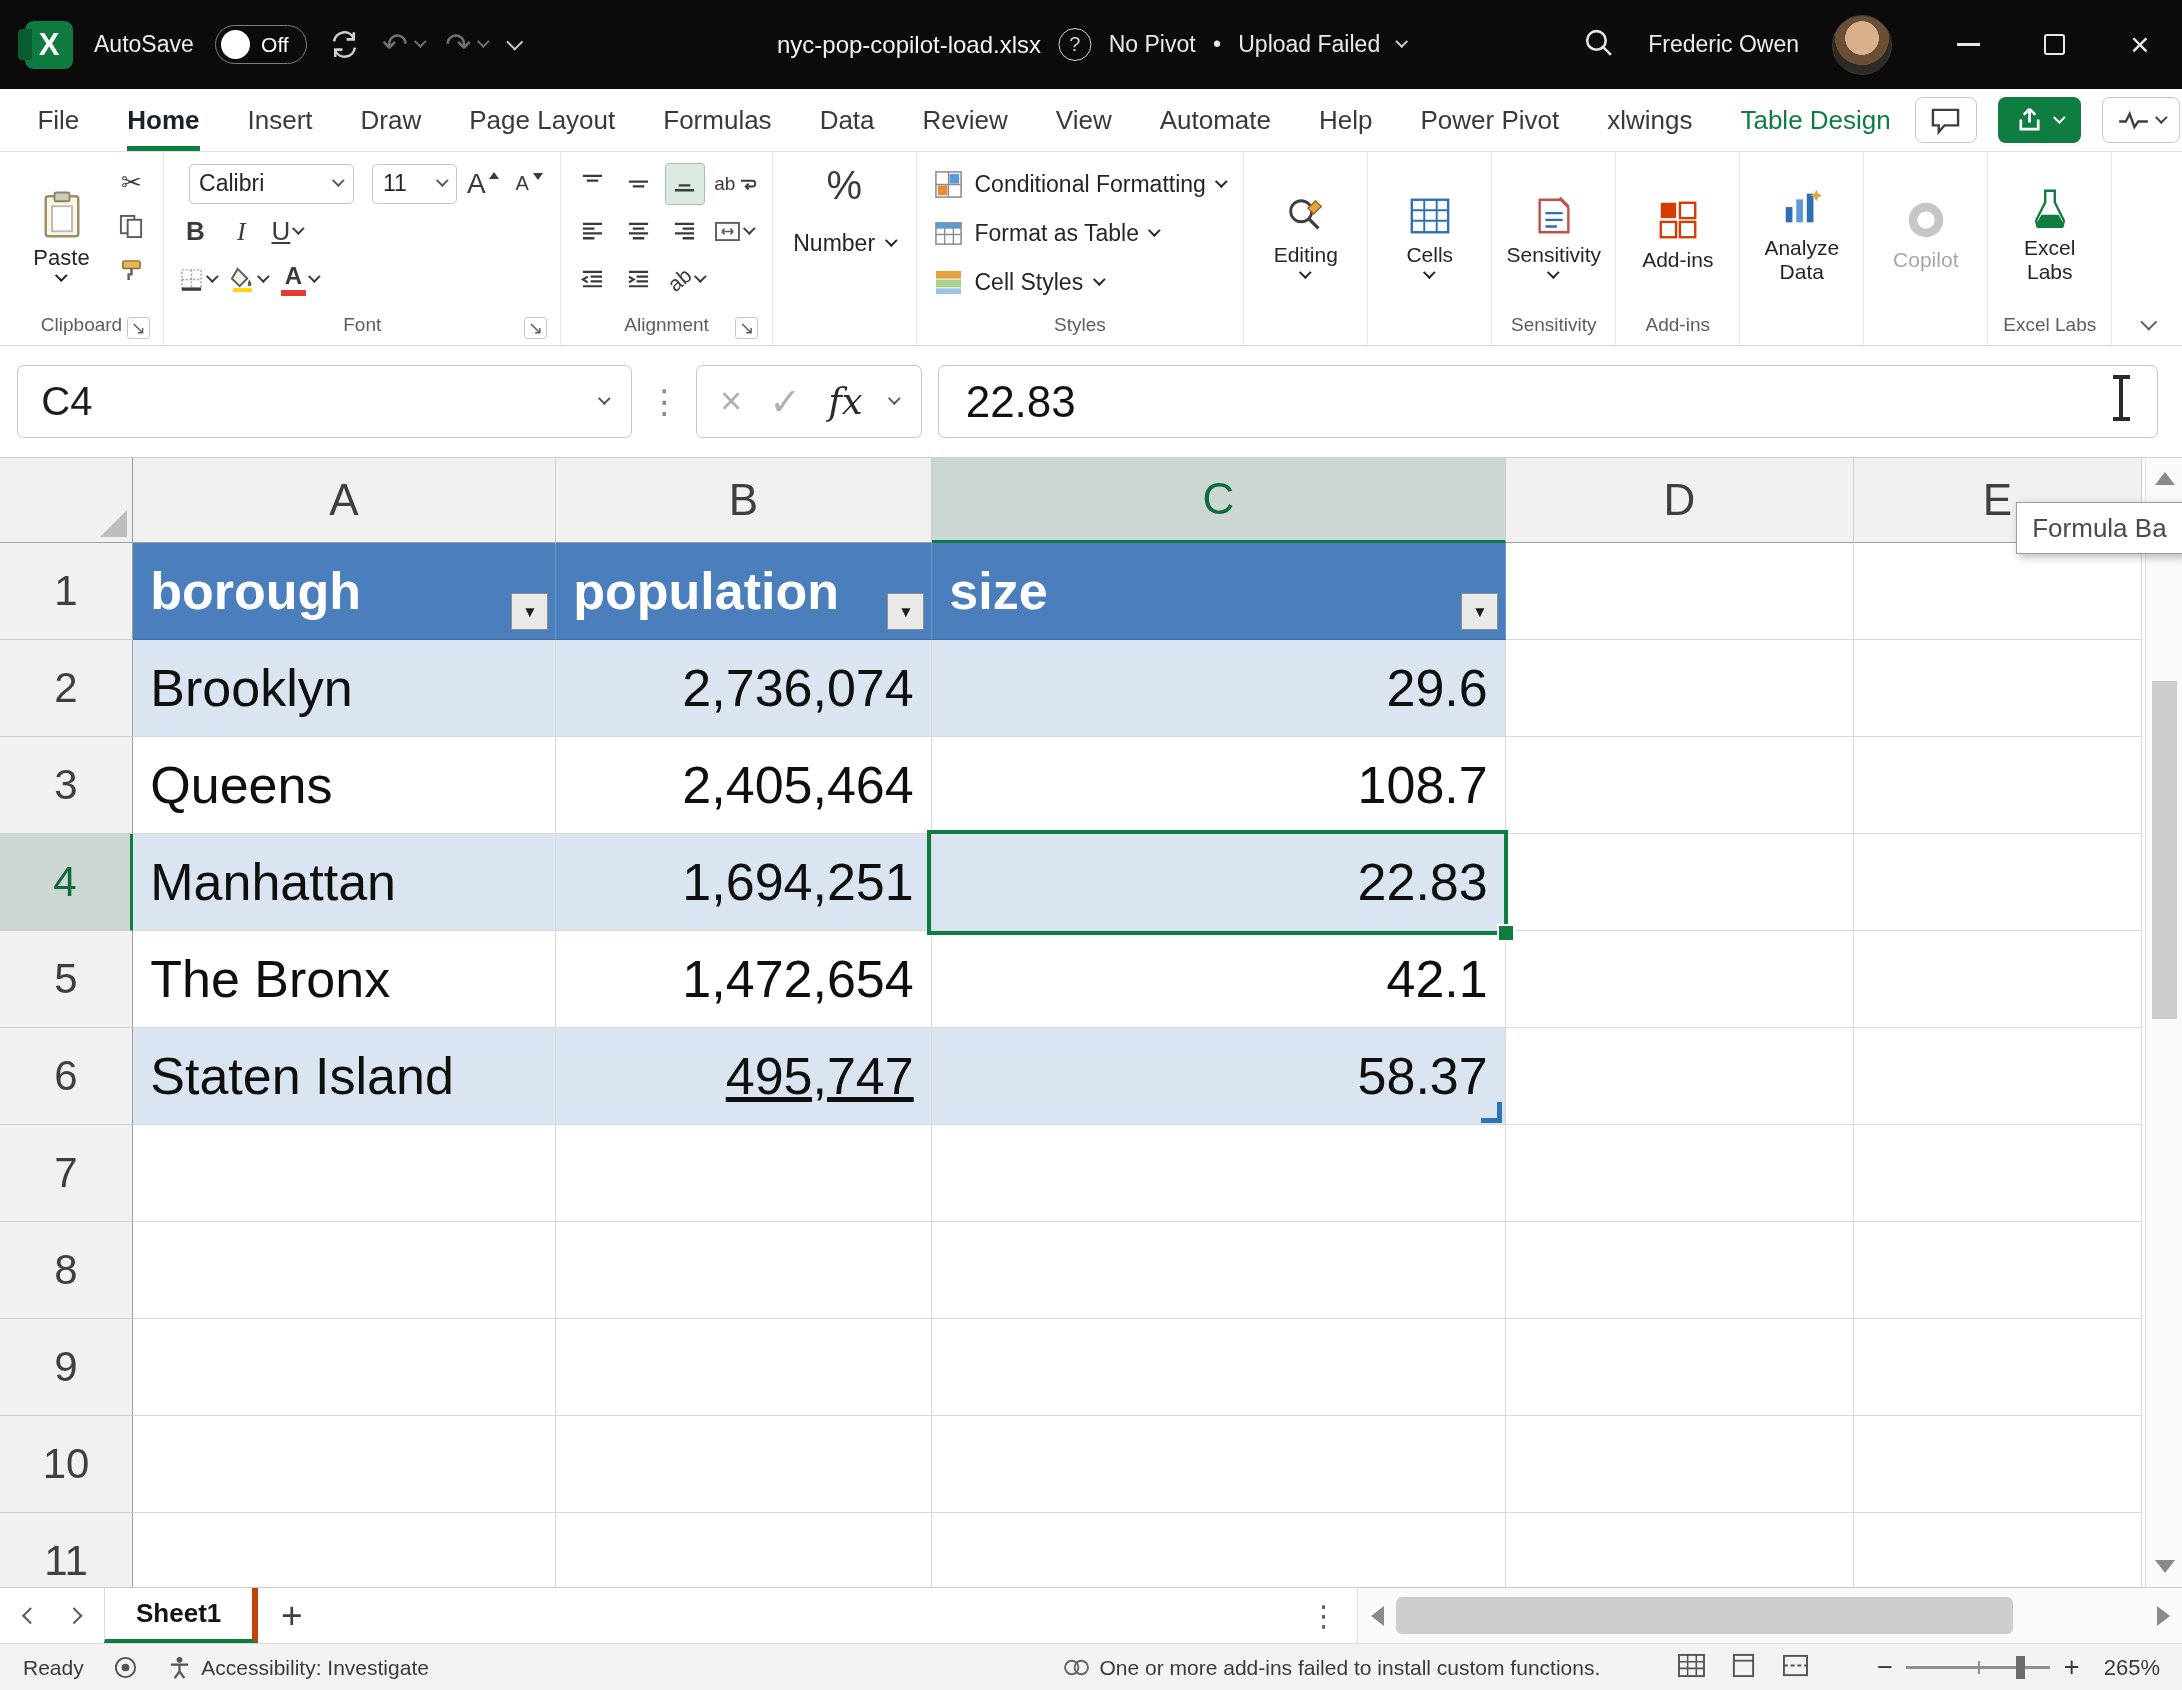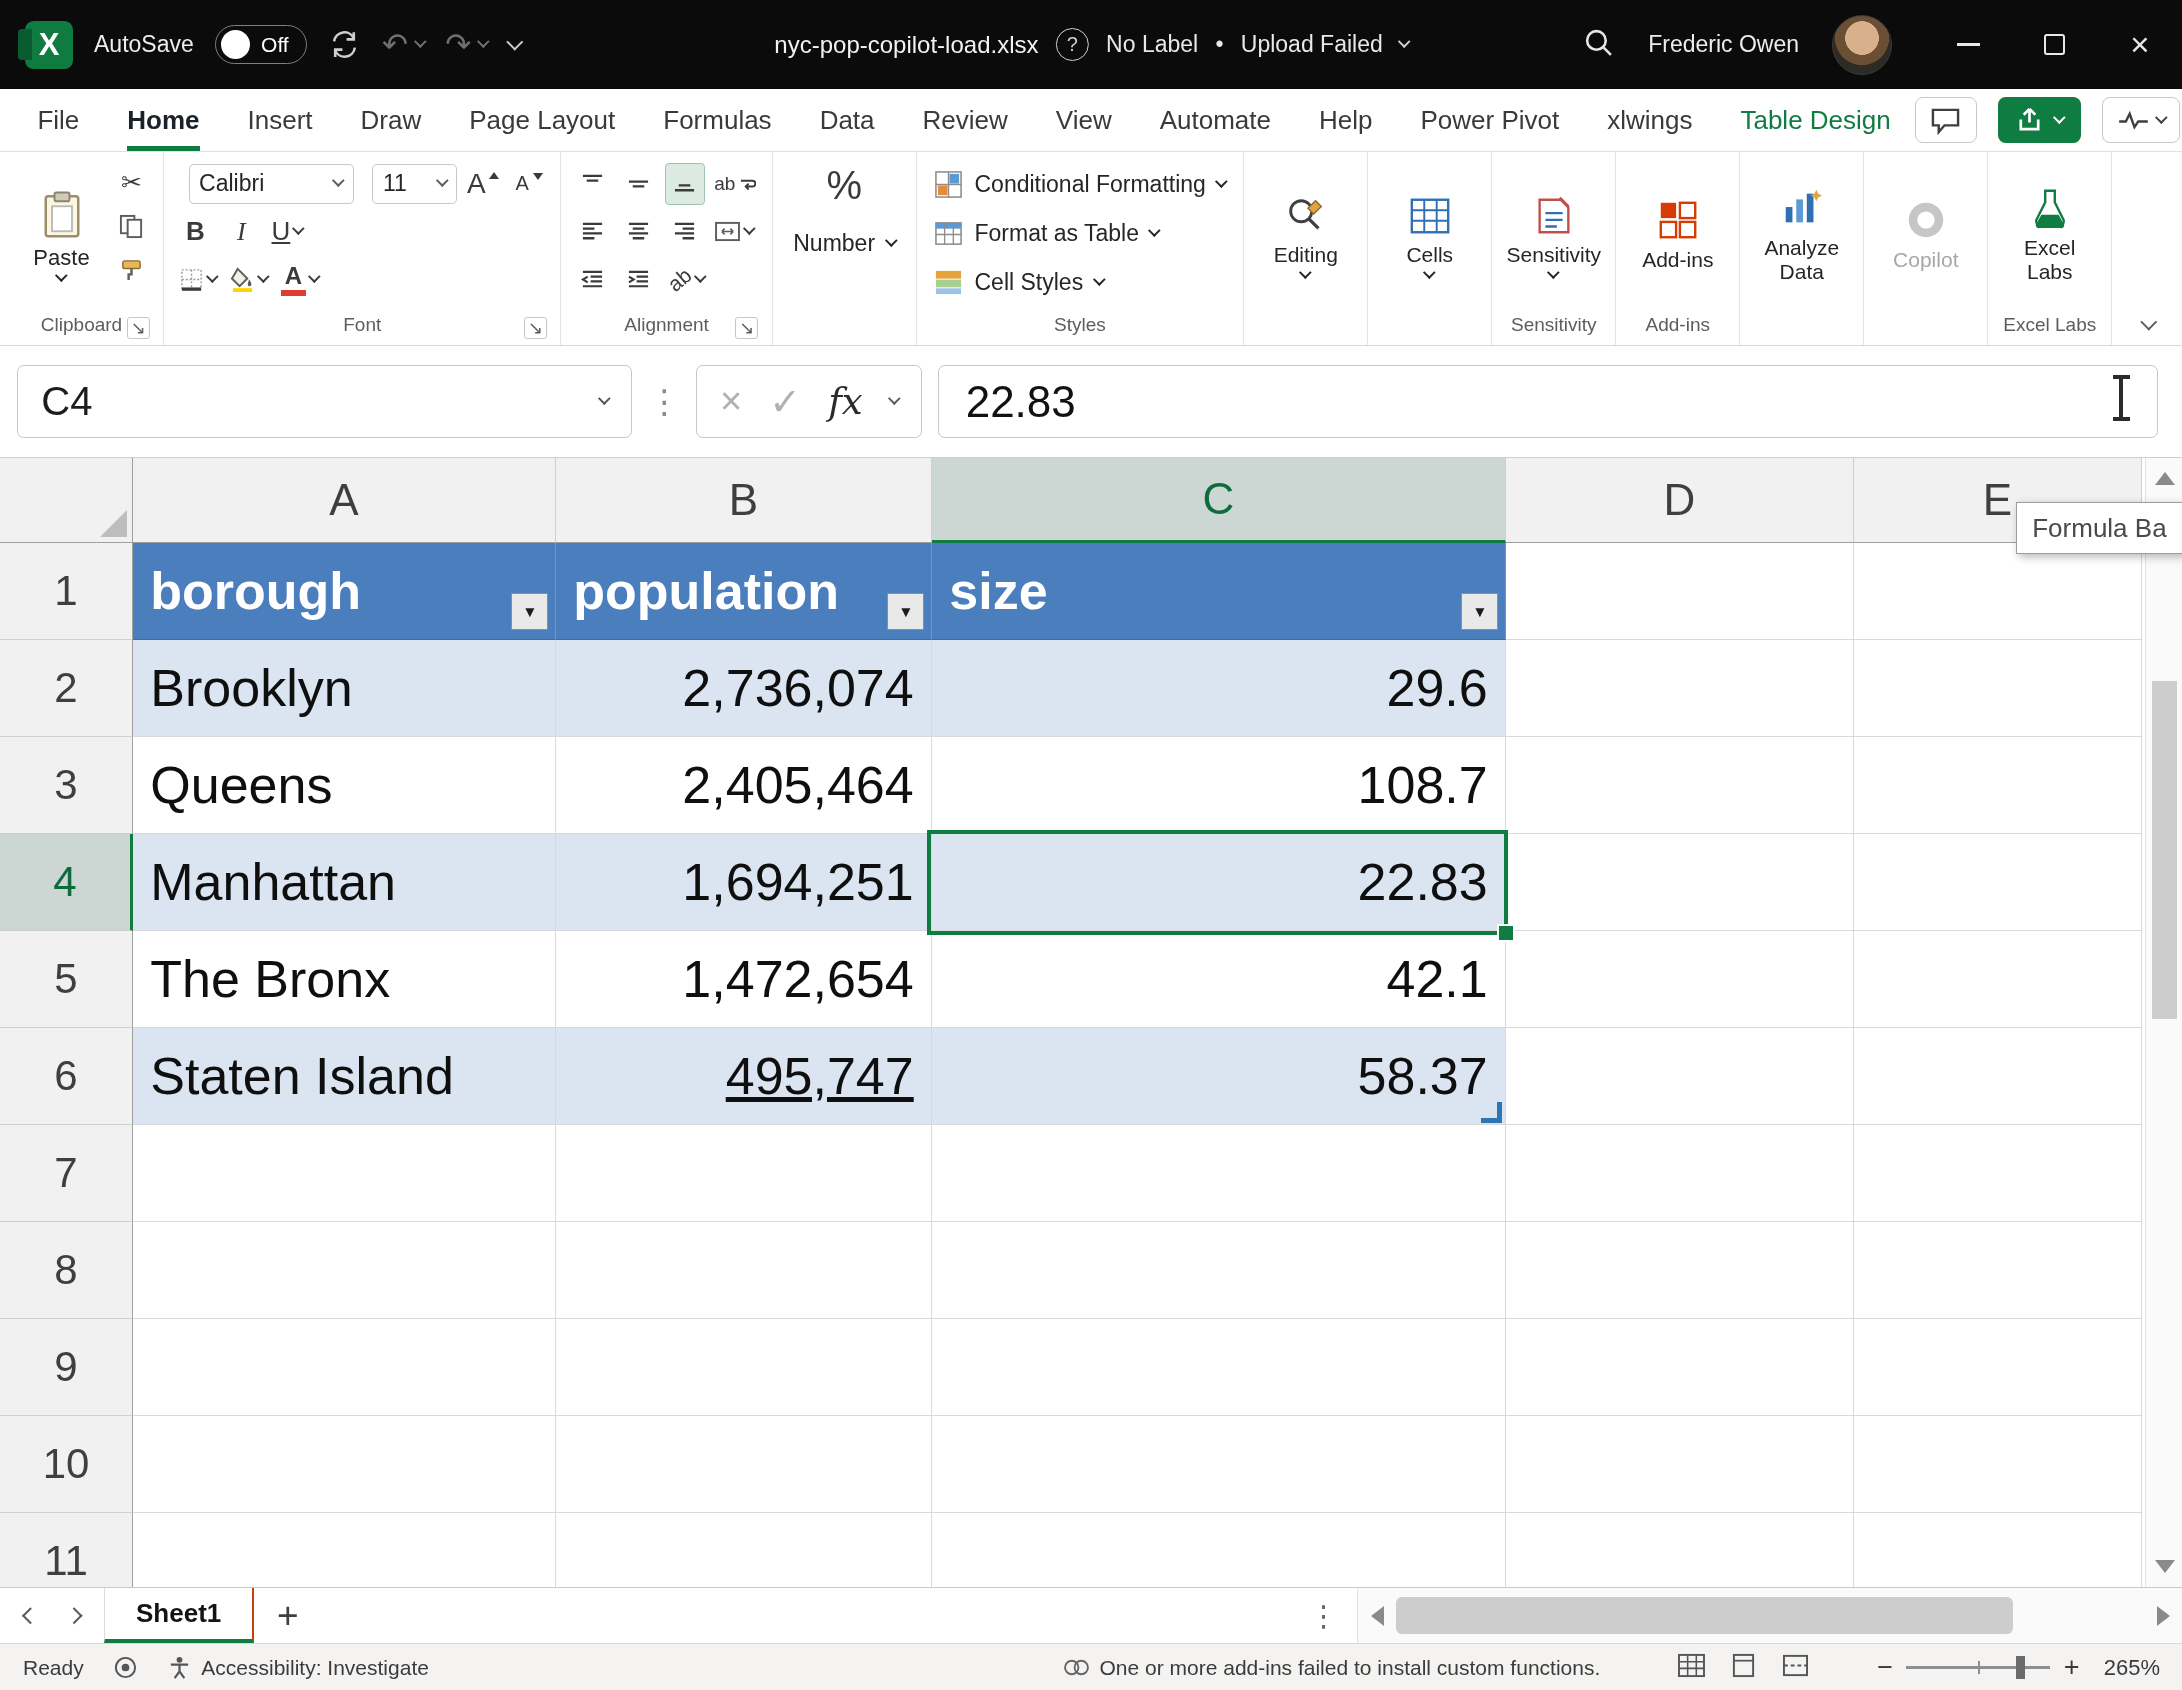--- a/index.html
+++ b/index.html
@@ -119,21 +119,21 @@
   .vscroll{position:absolute;top:0;right:0;bottom:0;width:38px;background:#fafafa;border-left:1px solid #e3e3e3;z-index:4;}
   .vs-up,.vs-dn{position:absolute;left:0;right:0;height:33px;display:flex;align-items:center;justify-content:center;}
   .vs-up{top:3.8px;}.vs-dn{bottom:3.8px;}
   .tri-up{width:0;height:0;border-left:10.6px solid transparent;border-right:10.6px solid transparent;border-bottom:13.4px solid #8a8a8a;}
   .tri-dn{width:0;height:0;border-left:10.6px solid transparent;border-right:10.6px solid transparent;border-top:13.4px solid #8a8a8a;}
   .vs-thumb{position:absolute;left:5.8px;right:5.8px;top:223px;height:338px;background:#cdcdcd;}
 
   
   .sheetbar{height:56px;flex:none;background:#fff;border-top:1px solid #c9c9c9;display:flex;align-items:stretch;position:relative;}
   .sb-nav{display:flex;align-items:center;gap:31px;padding:0 25px;color:#5c5c5c;}
-  .sheettab{display:flex;align-items:center;padding:0 31px;border-left:1px solid #dcdcdc;border-right:2px solid #c2410c;border-bottom:4.8px solid #0f7c41;font-weight:bold;font-size:26px;color:#141414;background:#fff;}
+  .sheettab{display:flex;align-items:center;padding:0 31px;border-left:1px solid #dcdcdc;border-right:6px solid #c2410c;border-bottom:4.8px solid #0f7c41;font-weight:bold;font-size:26px;color:#141414;background:#fff;}
   .addsheet{width:67px;display:flex;align-items:center;justify-content:center;font-size:37px;color:#3f3f3f;}
   .sb-right{margin-left:auto;display:flex;align-items:stretch;}
   .sb-dots{display:flex;align-items:center;color:#666;font-size:29px;padding:0 19px;}
   .hscroll{width:826px;position:relative;background:#fafafa;border-left:1px solid #e3e3e3;}
   .hs-left,.hs-right{position:absolute;top:0;bottom:0;width:35px;display:flex;align-items:center;justify-content:center;}
   .hs-left{left:1.9px;}.hs-right{right:1.9px;}
   .tri-l{width:0;height:0;border-top:10.6px solid transparent;border-bottom:10.6px solid transparent;border-right:13.4px solid #8a8a8a;}
   .tri-r{width:0;height:0;border-top:10.6px solid transparent;border-bottom:10.6px solid transparent;border-left:13.4px solid #8a8a8a;}
   .hs-thumb{position:absolute;left:38px;top:8.6px;bottom:8.6px;width:617px;background:#cdcdcd;border-radius:5.8px;}
 
@@ -181,21 +181,21 @@
         </div>
       <div class="tbbtn">
           <span class="chev"></span>
         </div>
     </div>
     <div class="tb-center">
       <span class="fname">nyc-pop-copilot-load.xlsx</span>
       <span class="badge-q">
           <span>?</span>
         </span>
-      <span class="doclabel">No Label</span>
+      <span class="doclabel">No Pivot</span>
       <span class="doclabel">•</span>
       <span class="doclabel">Upload Failed</span>
       <span class="chev mini" style="color:#cfcfcf"></span>
     </div>
     <div class="tb-right">
       <div>
         <svg width="33" height="33" viewBox="0 0 32 32">
             <circle cx="14" cy="14" r="9" stroke="#e6e6e6" stroke-width="2.5" fill="none"></circle>
             <path d="M21 21 l7 7" stroke="#e6e6e6" stroke-width="2.5"></path>
           </svg>

